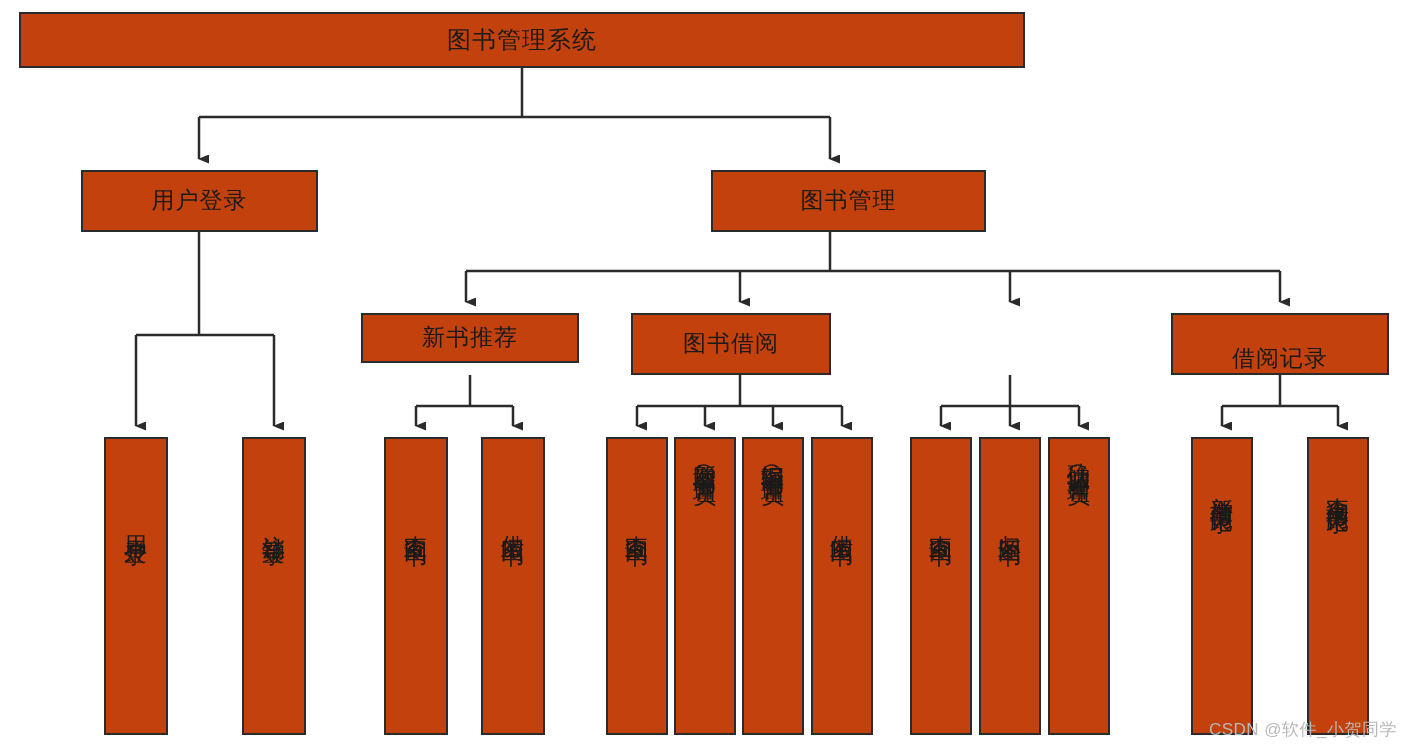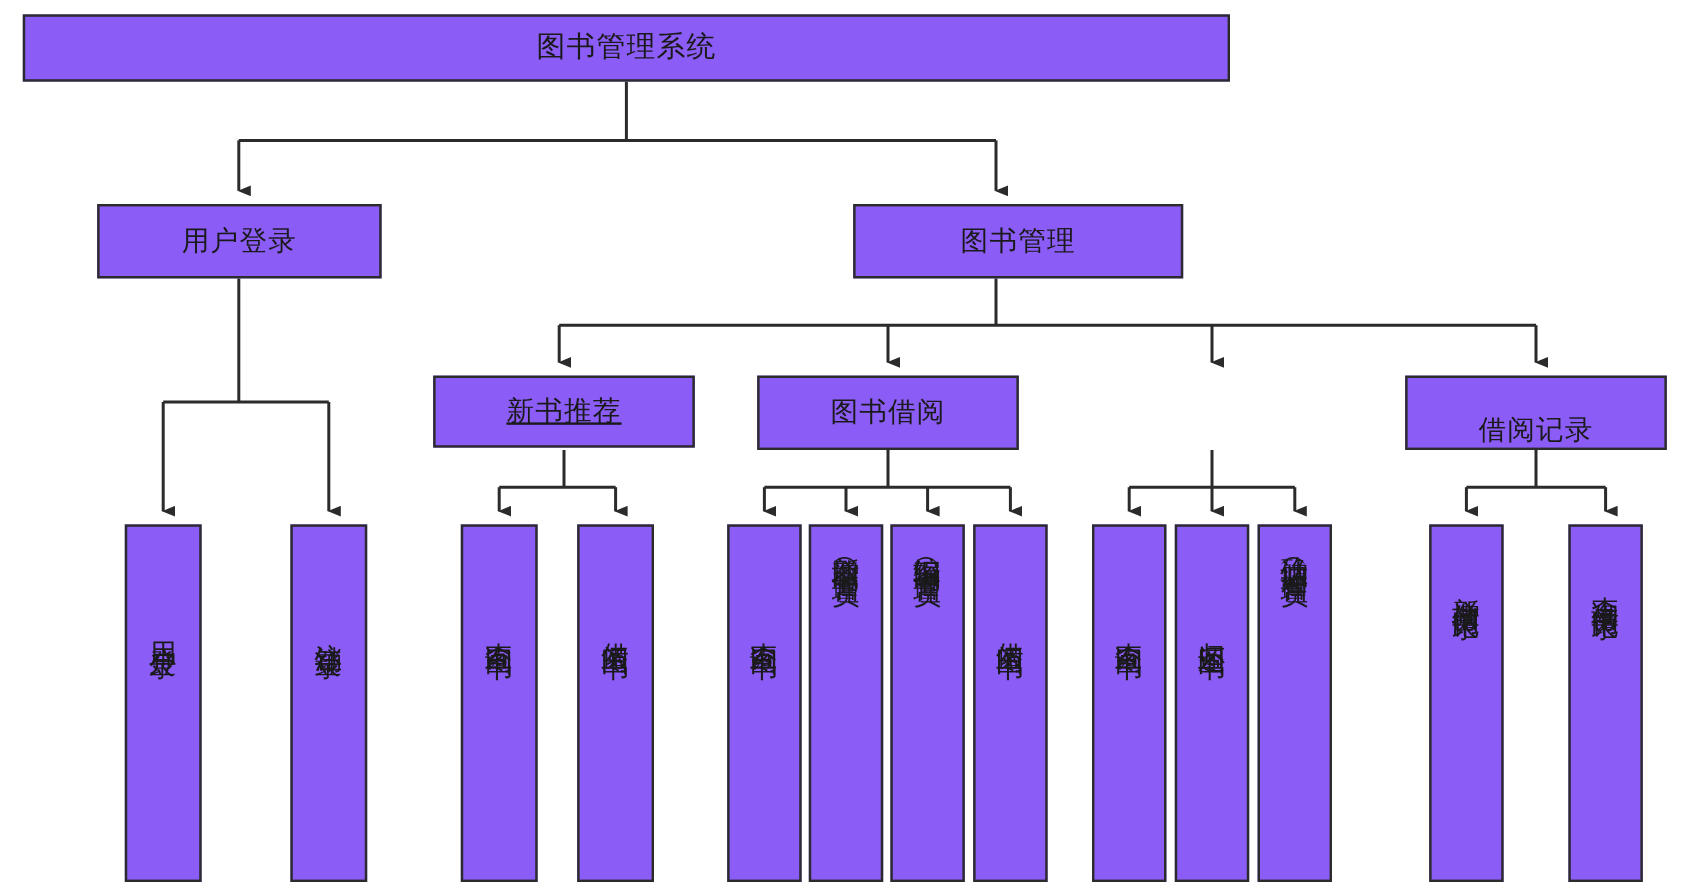--- a/index.html
+++ b/index.html
@@ -21,21 +21,21 @@
     position: absolute;
     left: 0;
     top: 0;
     width: 1405px;
     height: 747px;
   }
   .node {
     position: absolute;
     box-sizing: border-box;
     border: 2.5px solid #2b2b2b;
-    background: #8b5cf6;
+    background: #c2410c;
     display: flex;
     align-items: center;
     justify-content: center;
     color: #1a1a1a;
     z-index: 2;
   }
   .node-h {
     font-size: 23px;
     letter-spacing: 1px;
     line-height: 1.2;
@@ -129,24 +129,24 @@
     <span>图书管理系统</span>
   </div>
 
   <div class="node node-h" style="left:81px; top:170px; width:237px; height:62px;">
     <span>用户登录</span>
   </div>
   <div class="node node-h" style="left:711px; top:170px; width:275px; height:62px;">
     <span>图书管理</span>
   </div>
 
-  <div class="node node-h" style="left:361px; top:313px; width:218px; height:60px;text-decoration:underline;">
+  <div class="node node-h" style="left:361px; top:313px; width:218px; height:50px;">
     <span>新书推荐</span>
   </div>
-  <div class="node node-h" style="left:631px; top:313px; width:218px; height:62px;">
+  <div class="node node-h" style="left:631px; top:313px; width:200px; height:62px;">
     <span>图书借阅</span>
   </div>
   <div class="node node-h" style="left:1171px; top:313px; width:218px; height:62px;align-items:flex-end;">
     <span>借阅记录</span>
   </div>
 
   <div class="node node-v" style="left:104px; top:437px; width:64px; height:298px; padding-top:78px;">
     <span class="vtext">用户登录</span>
   </div>
   <div class="node node-v" style="left:242px; top:437px; width:64px; height:298px; padding-top:78px;">
@@ -183,14 +183,15 @@
     <span class="vtext">确认归还（管理员）</span>
   </div>
 
   <div class="node node-v" style="left:1191px; top:437px; width:62px; height:298px; padding-top:40px;">
     <span class="vtext">新增借阅记录</span>
   </div>
   <div class="node node-v" style="left:1307px; top:437px; width:62px; height:298px; padding-top:40px;">
     <span class="vtext">查询借阅记录</span>
   </div>
 
+  <div id="watermark">CSDN @软件_小贺同学</div>
 
 </div>
 
 </body></html>

